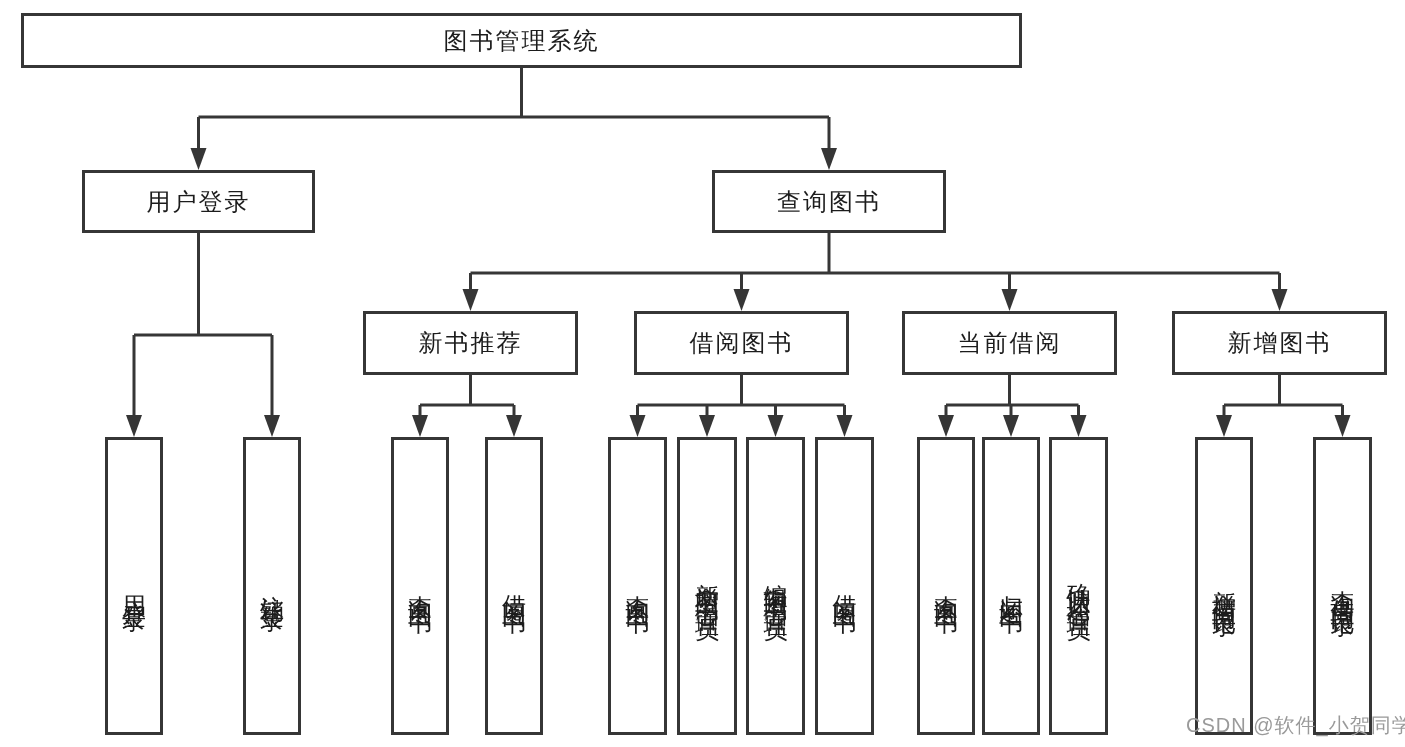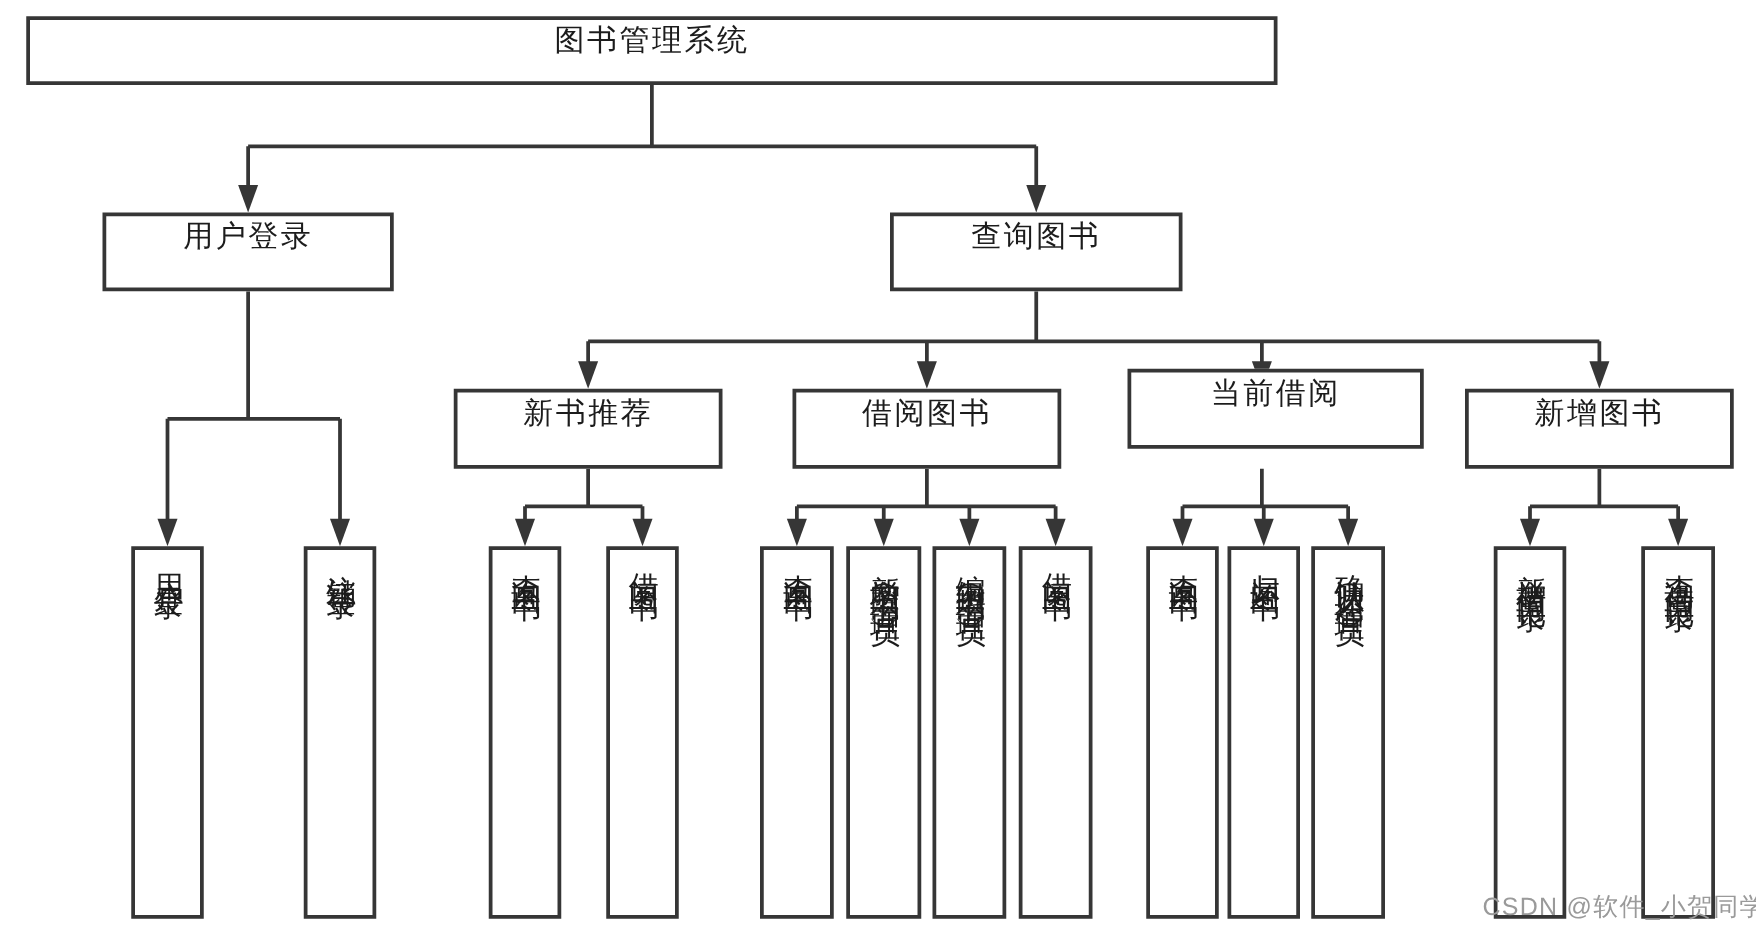--- a/index.html
+++ b/index.html
@@ -7,21 +7,21 @@
     width:1405px;height:747px;background:#ffffff;
     font-family:"Liberation Sans","DejaVu Sans",sans-serif;
   }
   .canvas{position:relative;width:1405px;height:747px;overflow:hidden;background:#ffffff;}
   .wires{position:absolute;left:0;top:0;z-index:1;}
   .wires path{stroke:#363636;stroke-width:3;fill:none;}
   .wires polygon{fill:#363636;stroke:none;}
   .box{
     position:absolute;box-sizing:border-box;z-index:2;
     background:#ffffff;border:3px solid #363636;
-    display:flex;align-items:flex-start;justify-content:center;
+    display:flex;align-items:center;justify-content:center;
     color:#1c1c1c;font-size:24px;
   }
   .box > span{white-space:nowrap;letter-spacing:2px;}
   .v > span{
     writing-mode:vertical-rl;text-orientation:mixed;
     letter-spacing:5px;white-space:nowrap;line-height:1;
   }
   .watermark{
     position:absolute;left:1186px;top:712px;z-index:6;
     font-size:20px;color:#9a9a9a;white-space:nowrap;letter-spacing:1px;
@@ -78,21 +78,21 @@
   <div class="box" style="left:712px;top:170px;width:234px;height:63px">
     <span>查询图书</span>
   </div>
 
   <div class="box" style="left:363px;top:311px;width:215px;height:64px">
     <span>新书推荐</span>
   </div>
   <div class="box" style="left:634px;top:311px;width:215px;height:64px">
     <span>借阅图书</span>
   </div>
-  <div class="box" style="left:902px;top:295px;width:237px;height:64px">
+  <div class="box" style="left:902px;top:311px;width:215px;height:64px">
     <span>当前借阅</span>
   </div>
   <div class="box" style="left:1172px;top:311px;width:215px;height:64px">
     <span>新增图书</span>
   </div>
 
   <div class="box v" style="left:105px;top:437px;width:58px;height:298px">
     <span>用户登录</span>
   </div>
   <div class="box v" style="left:243px;top:437px;width:58px;height:298px">

